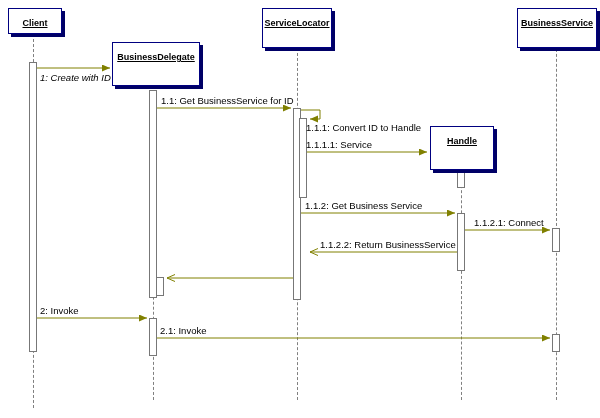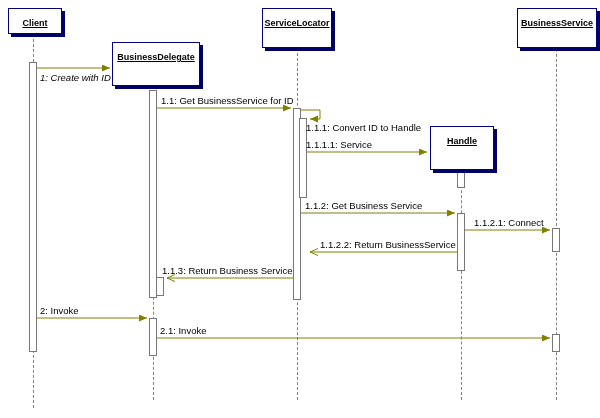--- a/index.html
+++ b/index.html
@@ -86,17 +86,16 @@
     <line x1="157" y1="338" x2="550" y2="338" class="msg-line" marker-end="url(#mFilled)"></line>
   </svg>
 
   <div class="msg-label" style="left:40px;top:72px;font-style:italic;">1: Create with ID</div>
   <div class="msg-label" style="left:161px;top:95px;">1.1: Get BusinessService for ID</div>
   <div class="msg-label" style="left:306px;top:122px;">1.1.1: Convert ID to Handle</div>
   <div class="msg-label" style="left:306px;top:139px;">1.1.1.1: Service</div>
   <div class="msg-label" style="left:305px;top:200px;">1.1.2: Get Business Service</div>
   <div class="msg-label" style="left:468px;top:217px;margin-left:6px;">1.1.2.1: Connect</div>
   <div class="msg-label" style="left:320px;top:239px;">1.1.2.2: Return BusinessService</div>
-  <div class="msg-label" style="left:162px;top:265px;">1.1.3: Return Business Service</div>
   <div class="msg-label" style="left:40px;top:305px;">2: Invoke</div>
   <div class="msg-label" style="left:160px;top:325px;">2.1: Invoke</div>
 
 </div>
 
 </body></html>

